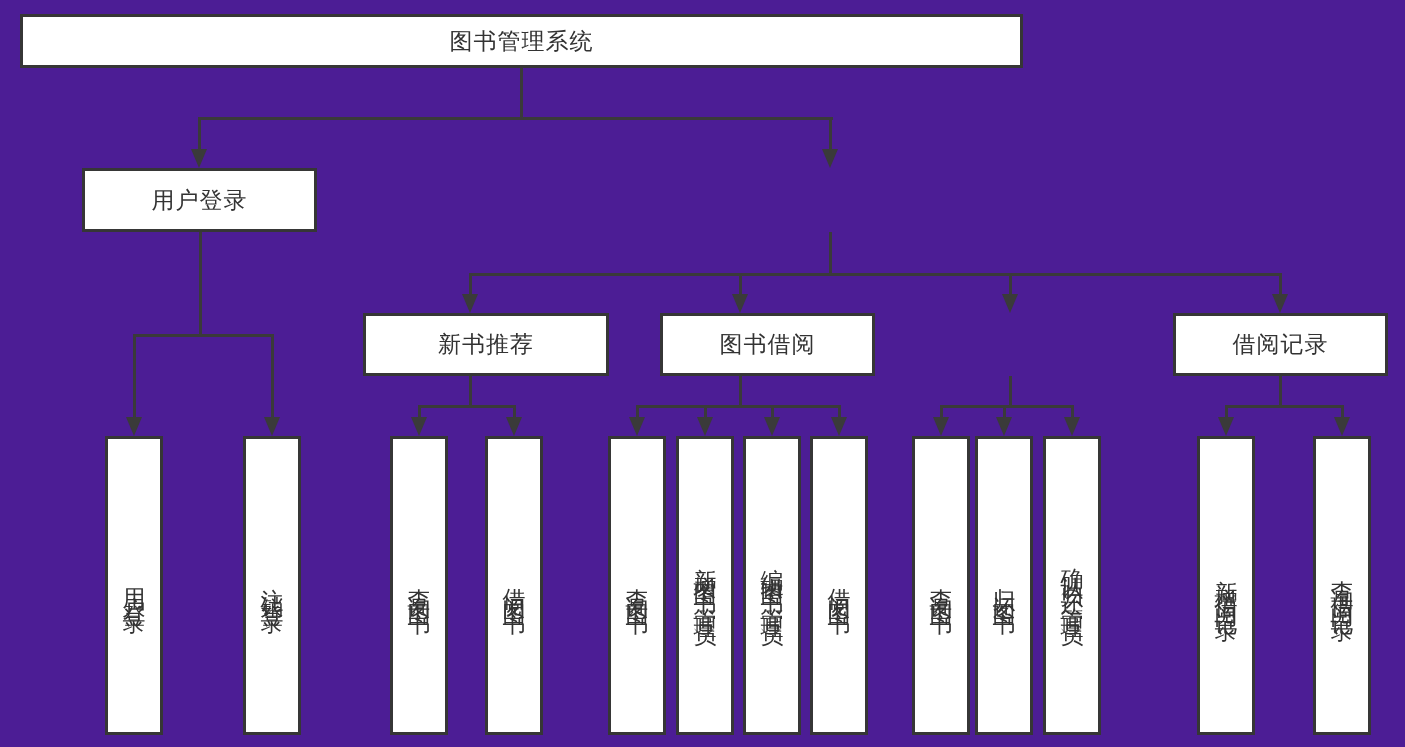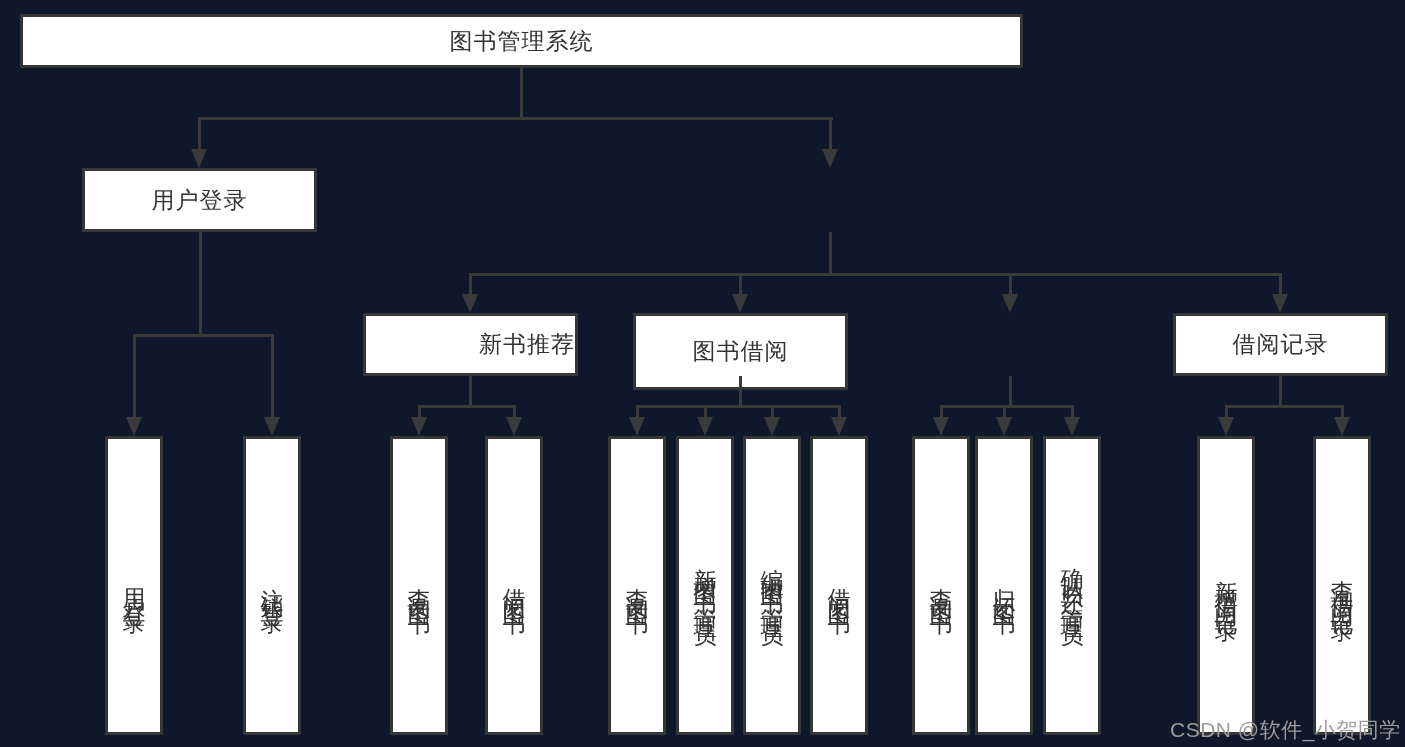--- a/index.html
+++ b/index.html
@@ -1,20 +1,20 @@
 <!DOCTYPE html>
 <html><head>
 <meta charset="utf-8">
 <style>
   html, body { margin: 0; padding: 0; background: #ffffff; }
   .canvas {
     position: relative;
     width: 1405px;
     height: 747px;
-    background: #0f172a;
+    background: #4c1d95;
     font-family: "Liberation Sans", sans-serif;
     overflow: hidden;
   }
   .node {
     position: absolute;
     box-sizing: border-box;
     border: 3px solid #363636;
     background: #ffffff;
     color: #333333;
     display: flex;
@@ -56,25 +56,25 @@
 
   <div class="node hnode" style="left:20px; top:14px; width:1003px; height:54px;">
     <span>图书管理系统</span>
   </div>
 
   <div class="node hnode" style="left:82px; top:168px; width:235px; height:64px;">
     <span>用户登录</span>
   </div>
 
 
-  <div class="node hnode" style="left:363px; top:313px; width:215px; height:63px;justify-content:flex-end;">
+  <div class="node hnode" style="left:363px; top:313px; width:246px; height:63px;">
     <span>新书推荐</span>
   </div>
 
-  <div class="node hnode" style="left:633px; top:313px; width:215px; height:77px;">
+  <div class="node hnode" style="left:660px; top:313px; width:215px; height:63px;">
     <span>图书借阅</span>
   </div>
 
 
   <div class="node hnode" style="left:1173px; top:313px; width:215px; height:63px;">
     <span>借阅记录</span>
   </div>
 
   <div class="node vnode" style="left:105px; top:436px; width:58px; height:299px;">
     <span class="vtext">用户登录</span>
@@ -180,15 +180,14 @@
   <div class="line" style="left:1071px; top:405px; width:3px; height:13px;"></div>
   <div class="arrow" style="left:1064px; top:417px;"></div>
 
   <div class="line" style="left:1279px; top:376px; width:3px; height:29px;"></div>
   <div class="line" style="left:1225px; top:405px; width:118px; height:3px;"></div>
   <div class="line" style="left:1225px; top:405px; width:3px; height:13px;"></div>
   <div class="arrow" style="left:1218px; top:417px;"></div>
   <div class="line" style="left:1341px; top:405px; width:3px; height:13px;"></div>
   <div class="arrow" style="left:1334px; top:417px;"></div>
 
-  <div class="watermark">CSDN @软件_小贺同学</div>
 
 </div>
 
 </body></html>

